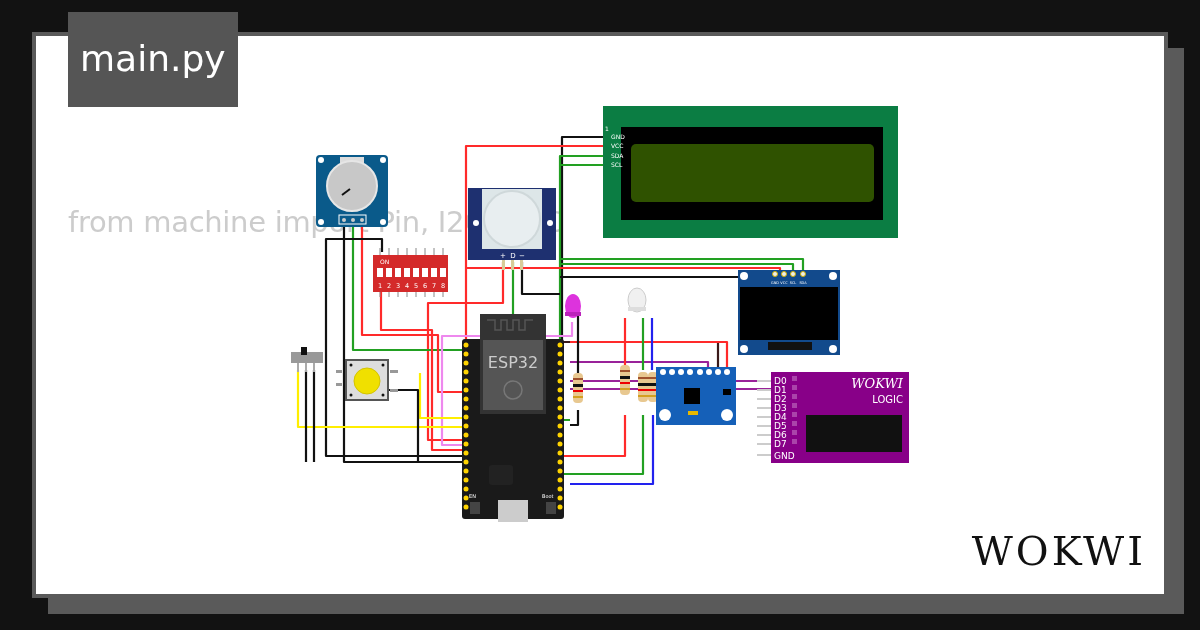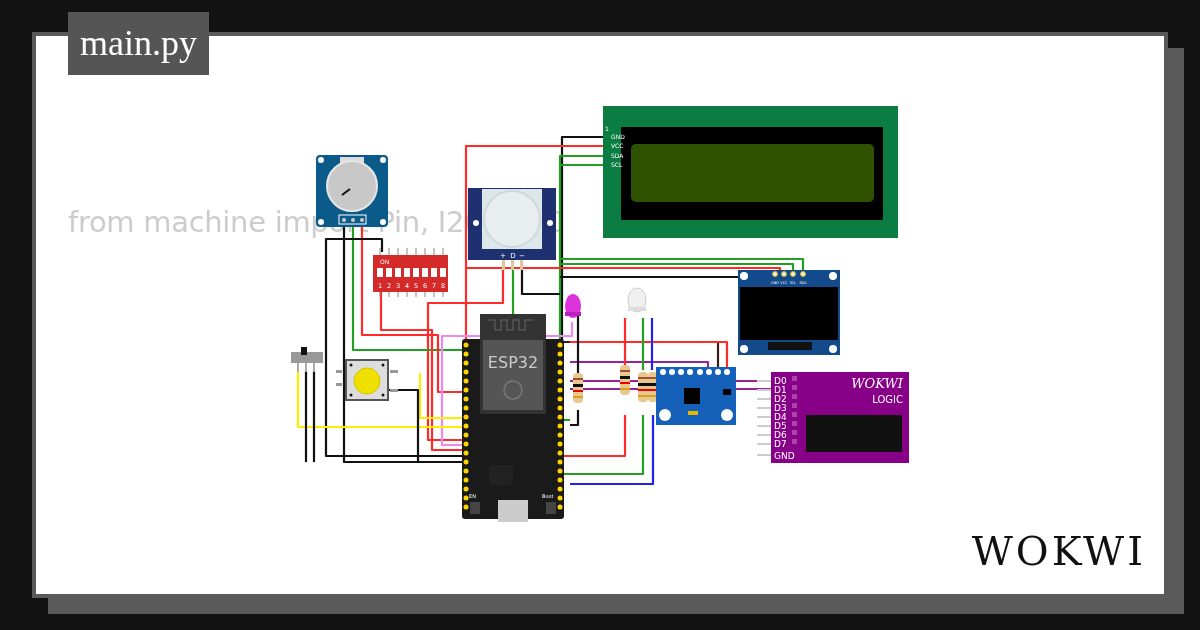--- a/index.html
+++ b/index.html
@@ -1,19 +1,19 @@
 <!DOCTYPE html>
 <html><head>
 <meta charset="utf-8">
 <style>
   html, body { margin: 0; padding: 0; }
   body { width: 1200px; height: 630px; background: #121212; position: relative; overflow: hidden; font-family: "DejaVu Sans", sans-serif; }
   .shadow { position: absolute; left: 48px; top: 48px; width: 1136px; height: 566px; background: #5a5a5a; }
   .panel { position: absolute; left: 32px; top: 32px; width: 1128px; height: 558px; background: #ffffff; border: 4px solid #5a5a5a; overflow: hidden; }
-  .file-tab { position: absolute; left: 68px; top: 12px; height: 63px; padding: 0 12px; background: #555555; color: #ffffff; font-size: 36px; line-height: 62px; z-index: 5; font-family: Liberation Serif, serif; }
+  .file-tab { position: absolute; left: 68px; top: 12px; height: 63px; padding: 16px 12px; background: #555555; color: #ffffff; font-size: 36px; line-height: 62px; z-index: 5; }
   .code { position: absolute; left: 32px; top: 66px; margin: 0; color: #cccccc; font-family: "DejaVu Sans", sans-serif; font-size: 29px; line-height: 48px; white-space: pre; letter-spacing: -0.3px; }
   .code .line { display: block; height: 48px; }
   .diagram { position: absolute; left: -36px; top: -36px; width: 1200px; height: 630px; }
   .logo { position: absolute; right: 18px; bottom: 20px; font-family: "DejaVu Sans", sans-serif; font-size: 40px; color: #111; letter-spacing: 2px; }
 </style>
 </head>
 <body>
 
 <div class="shadow"></div>
 

